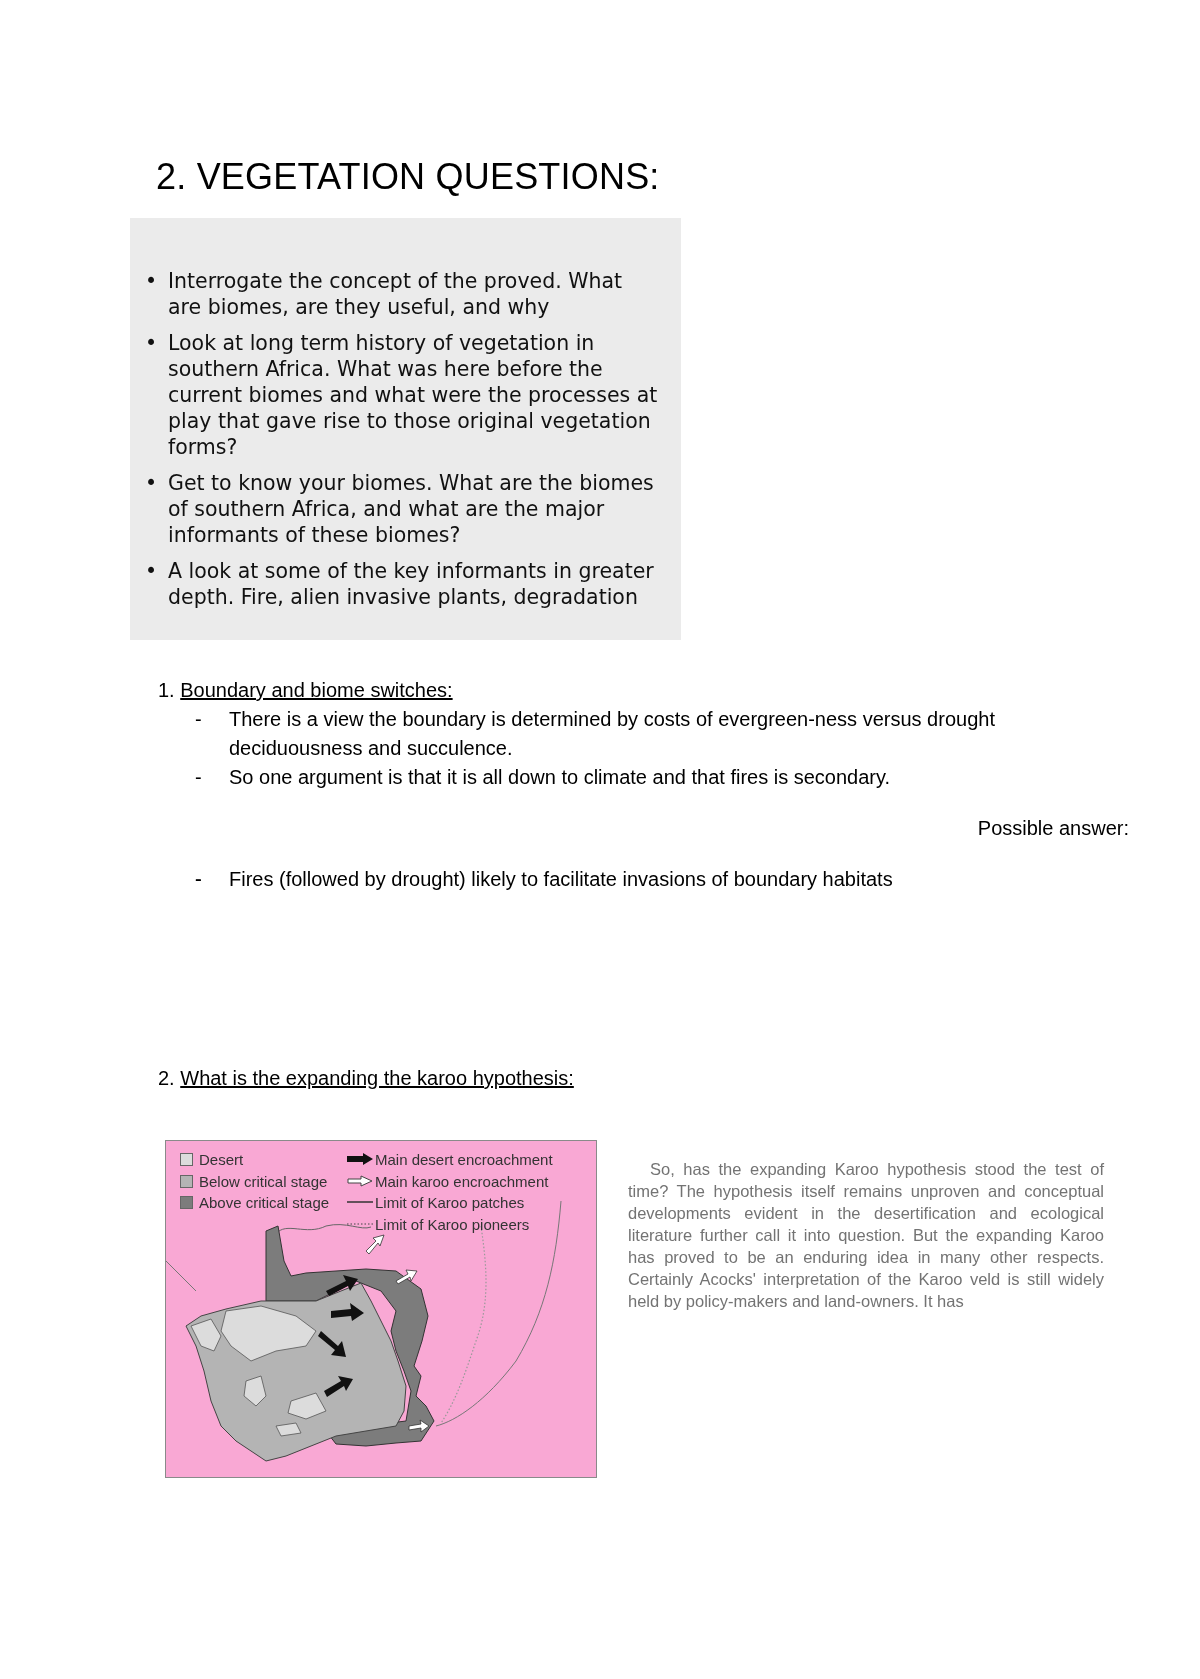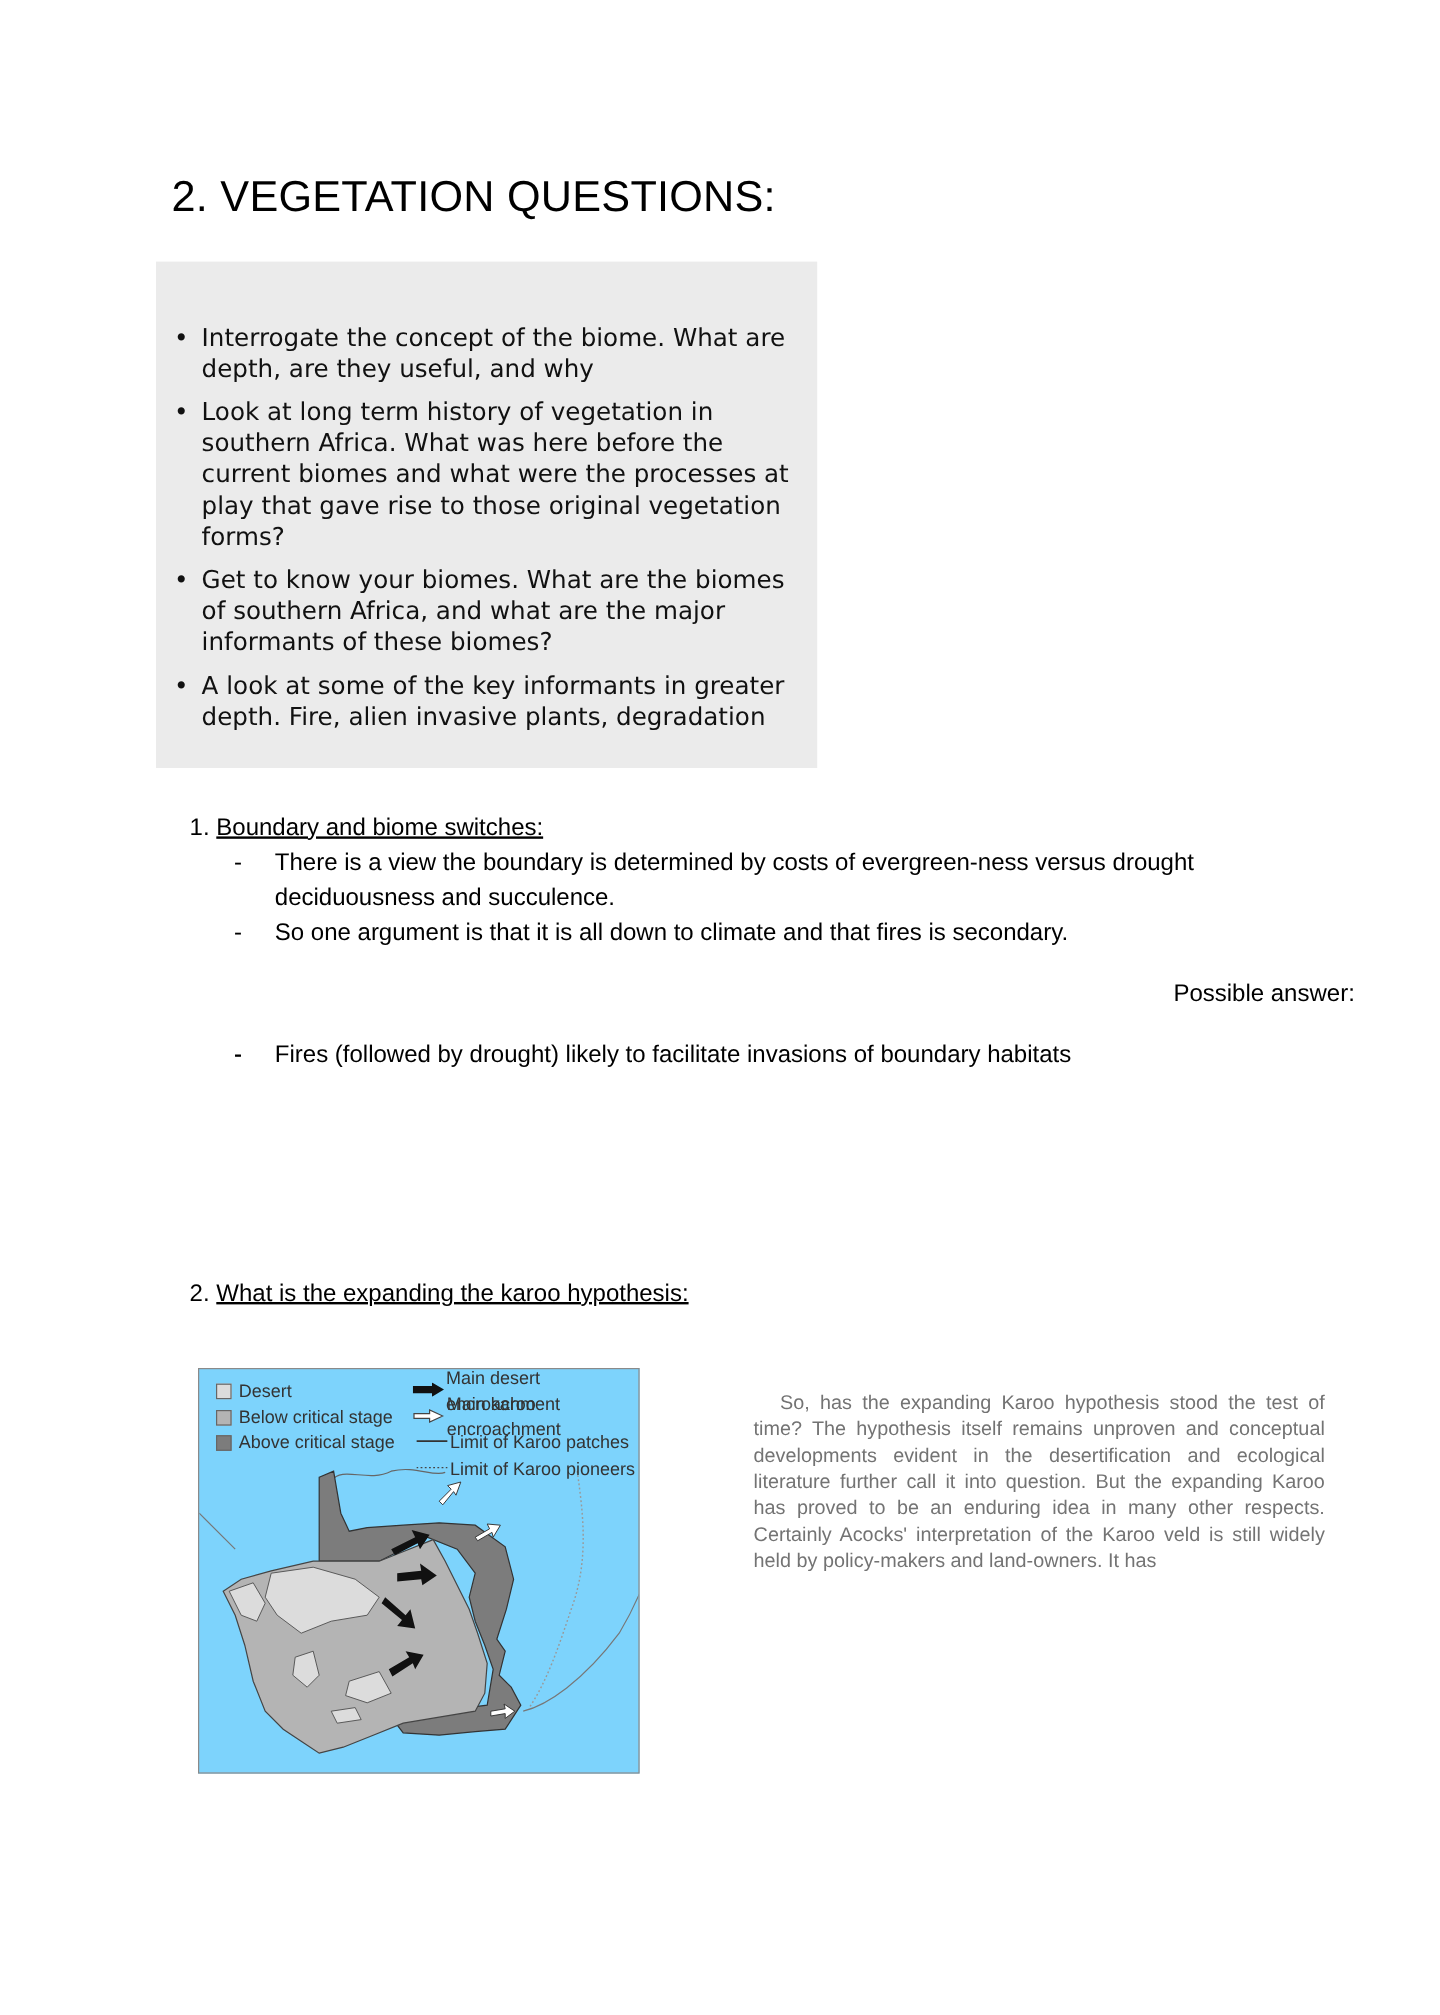--- a/index.html
+++ b/index.html
@@ -11,21 +11,21 @@
       font-family: "Liberation Sans", sans-serif;
       color: #000;
       overflow: hidden;
     }
     .page-title {
       position: absolute;
       left: 140px;
       top: 140px;
       font-size: 36px;
       font-weight: normal;
-      margin: 3px;
+      margin: 16px;
       letter-spacing: 0.2px;
     }
     .slide-box {
       position: absolute;
       left: 130px;
       top: 218px;
       width: 551px;
       height: 422px;
       background: #ebebeb;
       box-sizing: border-box;
@@ -74,25 +74,25 @@
       top: 0;
     }
     .indent-note {
       padding-left: 71px;
       text-align: right;
     }
     .map-box {
       position: absolute;
       left: 165px;
       top: 1140px;
-      width: 368px;
+      width: 432px;
       height: 338px;
       border: 1.5px solid #8a8a8a;
       box-sizing: border-box;
-      background: #7dd3fc;
+      background: #f9a8d4;
       overflow: hidden;
     }
     .legend {
       position: absolute;
       left: 14px;
       top: 8px;
       font-size: 15px;
       line-height: 21.5px;
       color: #333;
     }
@@ -136,21 +136,21 @@
   </style>
 </head>
 <body>
 
 <h1 class="page-title">2. VEGETATION QUESTIONS:</h1>
 
 <div class="slide-box">
   <ul class="slide-list">
     <li>
       <span class="bullet">•</span>
-      <span>Interrogate the concept of the biome. What are depth, are they useful, and why</span>
+      <span>Interrogate the concept of the proved. What are biomes, are they useful, and why</span>
     </li>
     <li>
       <span class="bullet">•</span>
       <span>Look at long term history of vegetation in southern Africa. What was here before the current biomes and what were the processes at play that gave rise to those original vegetation forms?</span>
     </li>
     <li>
       <span class="bullet">•</span>
       <span>Get to know your biomes. What are the biomes of southern Africa, and what are the major informants of these biomes?</span>
     </li>
     <li>

